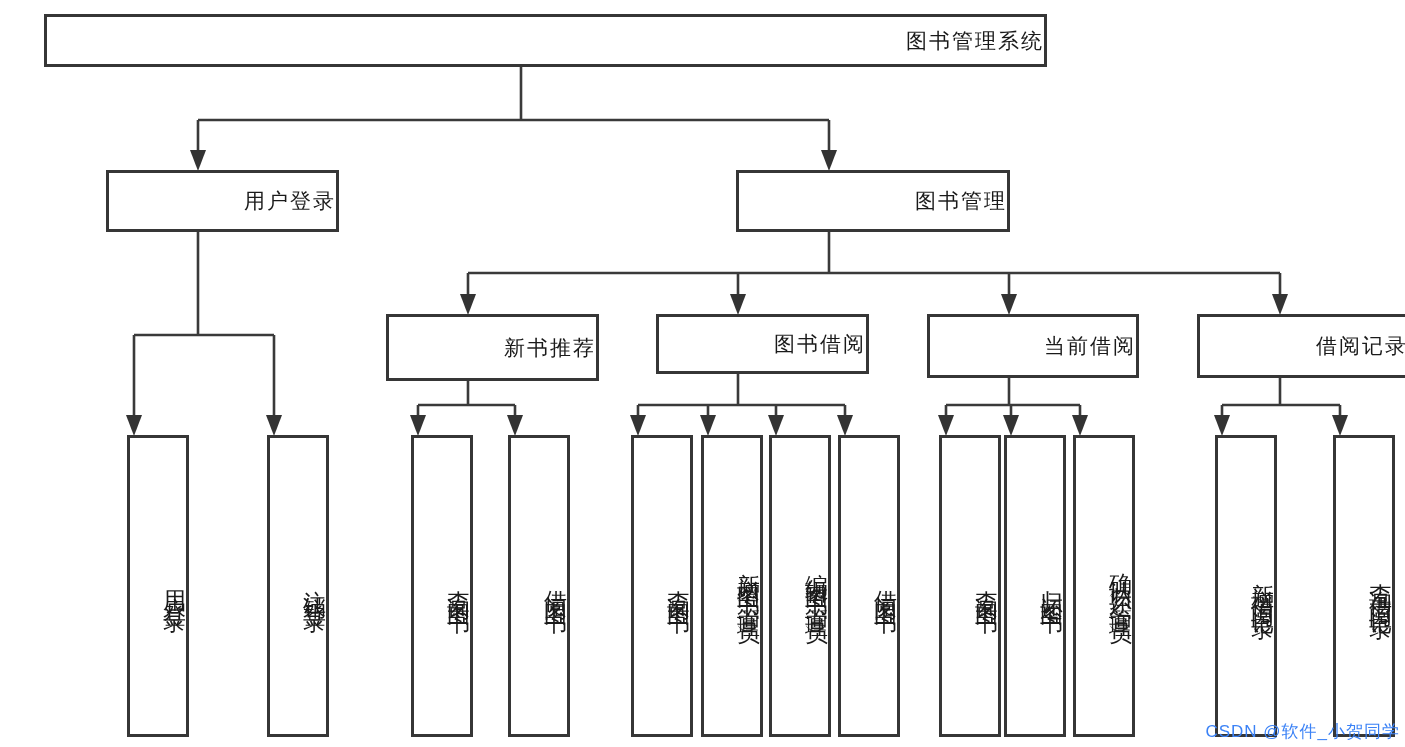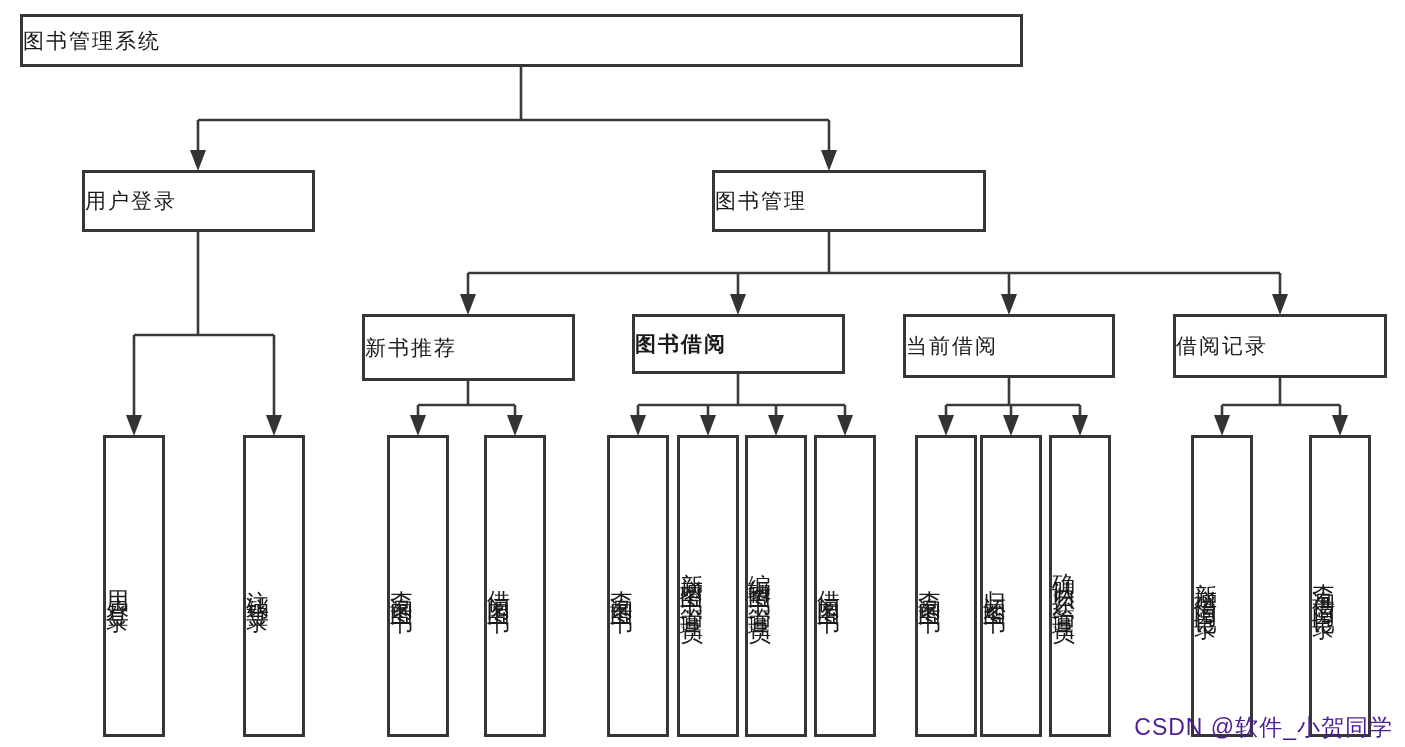--- a/index.html
+++ b/index.html
@@ -21,47 +21,48 @@
     top: 0;
     z-index: 1;
   }
   .node {
     position: absolute;
     box-sizing: border-box;
     background: #ffffff;
     border: 3px solid #363636;
     display: flex;
     align-items: center;
-    justify-content: flex-start;
+    justify-content: flex-end;
     color: #1a1a1a;
     z-index: 2;
+    margin-left: 24px;
   }
   .hnode {
     font-size: 21px;
     letter-spacing: 2px;
   }
   .leaf {
     top: 435px;
     width: 62px;
     height: 302px;
   }
   .vtext {
     writing-mode: vertical-rl;
     text-orientation: mixed;
     font-size: 23px;
     letter-spacing: 7px;
     line-height: 1;
     color: #1a1a1a;
   }
   .watermark {
     position: absolute;
-    right: 12px;
+    right: 5px;
     bottom: 4px;
-    font-size: 23px;
-    color: #4c1d95;
+    font-size: 17px;
+    color: #3b82f6;
     letter-spacing: 1px;
     z-index: 5;
     white-space: nowrap;
   }
 </style>
 </head>
 <body>
 
 <div class="canvas">
 
@@ -115,21 +116,21 @@
   <div class="node hnode" style="left:82px; top:170px; width:233px; height:62px;">
     <span>用户登录</span>
   </div>
   <div class="node hnode" style="left:712px; top:170px; width:274px; height:62px;">
     <span>图书管理</span>
   </div>
 
   <div class="node hnode" style="left:362px; top:314px; width:213px; height:67px;">
     <span>新书推荐</span>
   </div>
-  <div class="node hnode" style="left:632px; top:314px; width:213px; height:60px;font-weight:bold;">
+  <div class="node hnode" style="left:632px; top:314px; width:213px; height:60px;">
     <span>图书借阅</span>
   </div>
   <div class="node hnode" style="left:903px; top:314px; width:212px; height:64px;">
     <span>当前借阅</span>
   </div>
   <div class="node hnode" style="left:1173px; top:314px; width:214px; height:64px;">
     <span>借阅记录</span>
   </div>
 
   <div class="node leaf" style="left:103px;">

